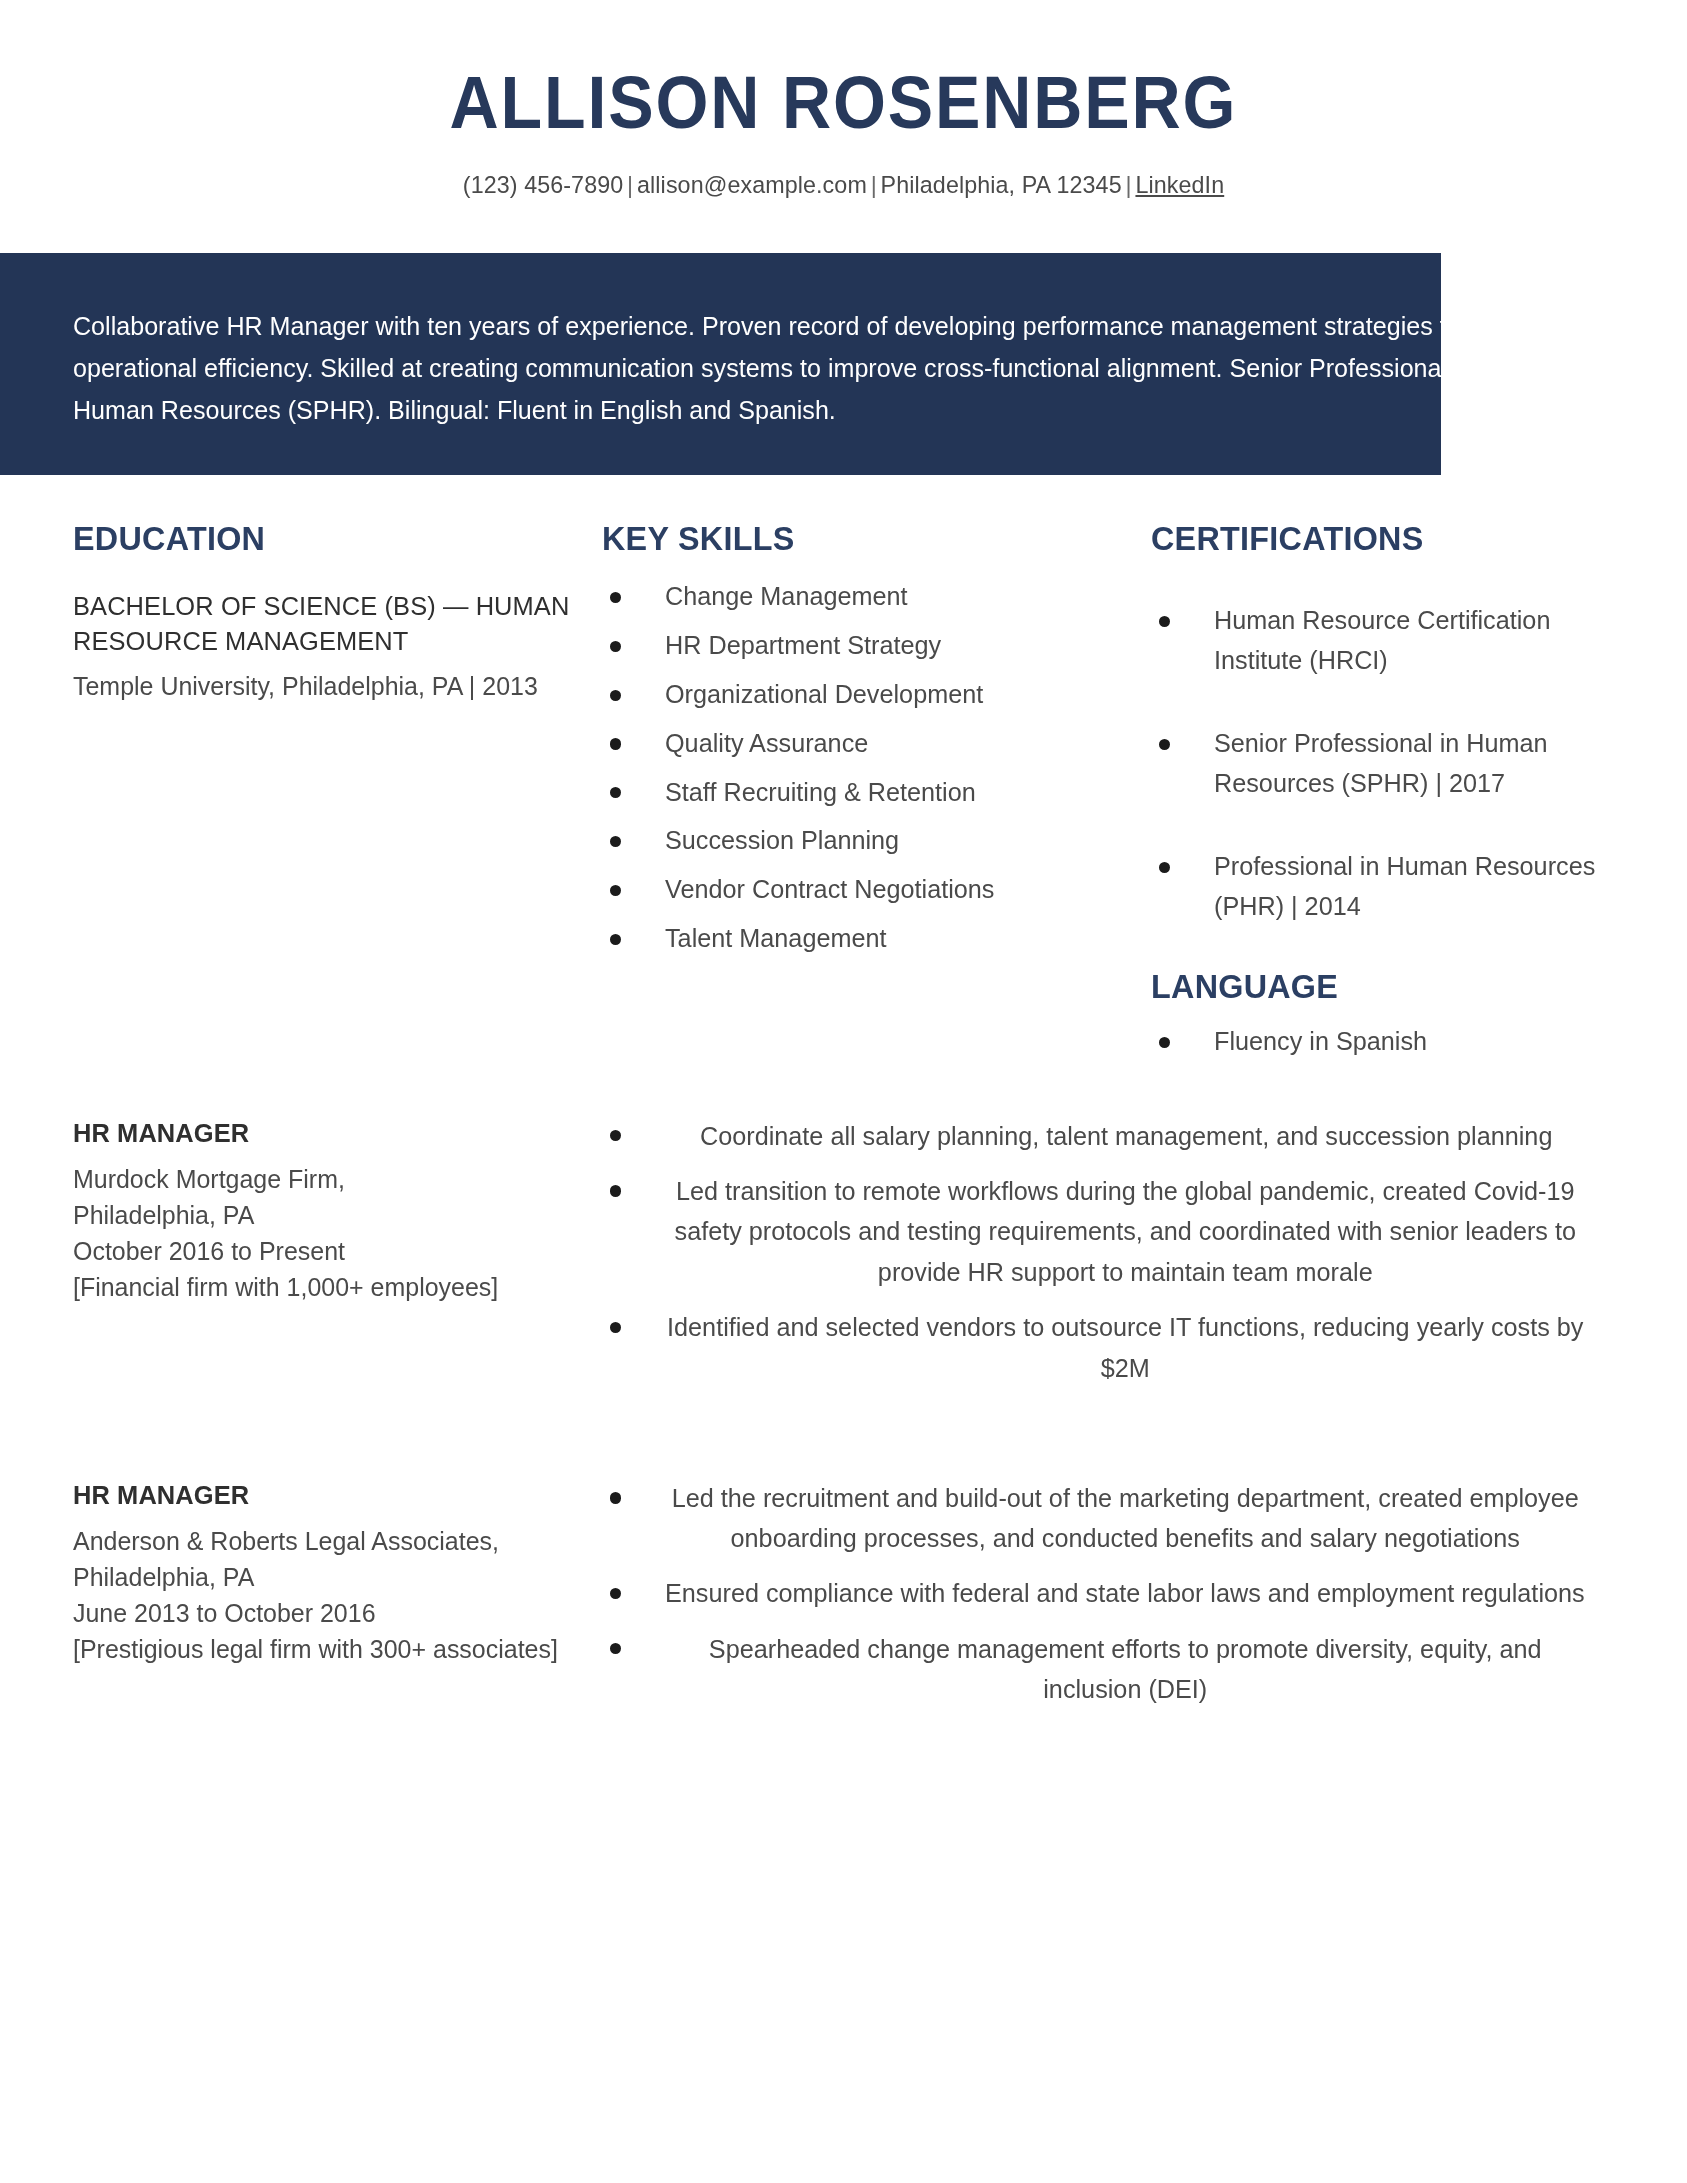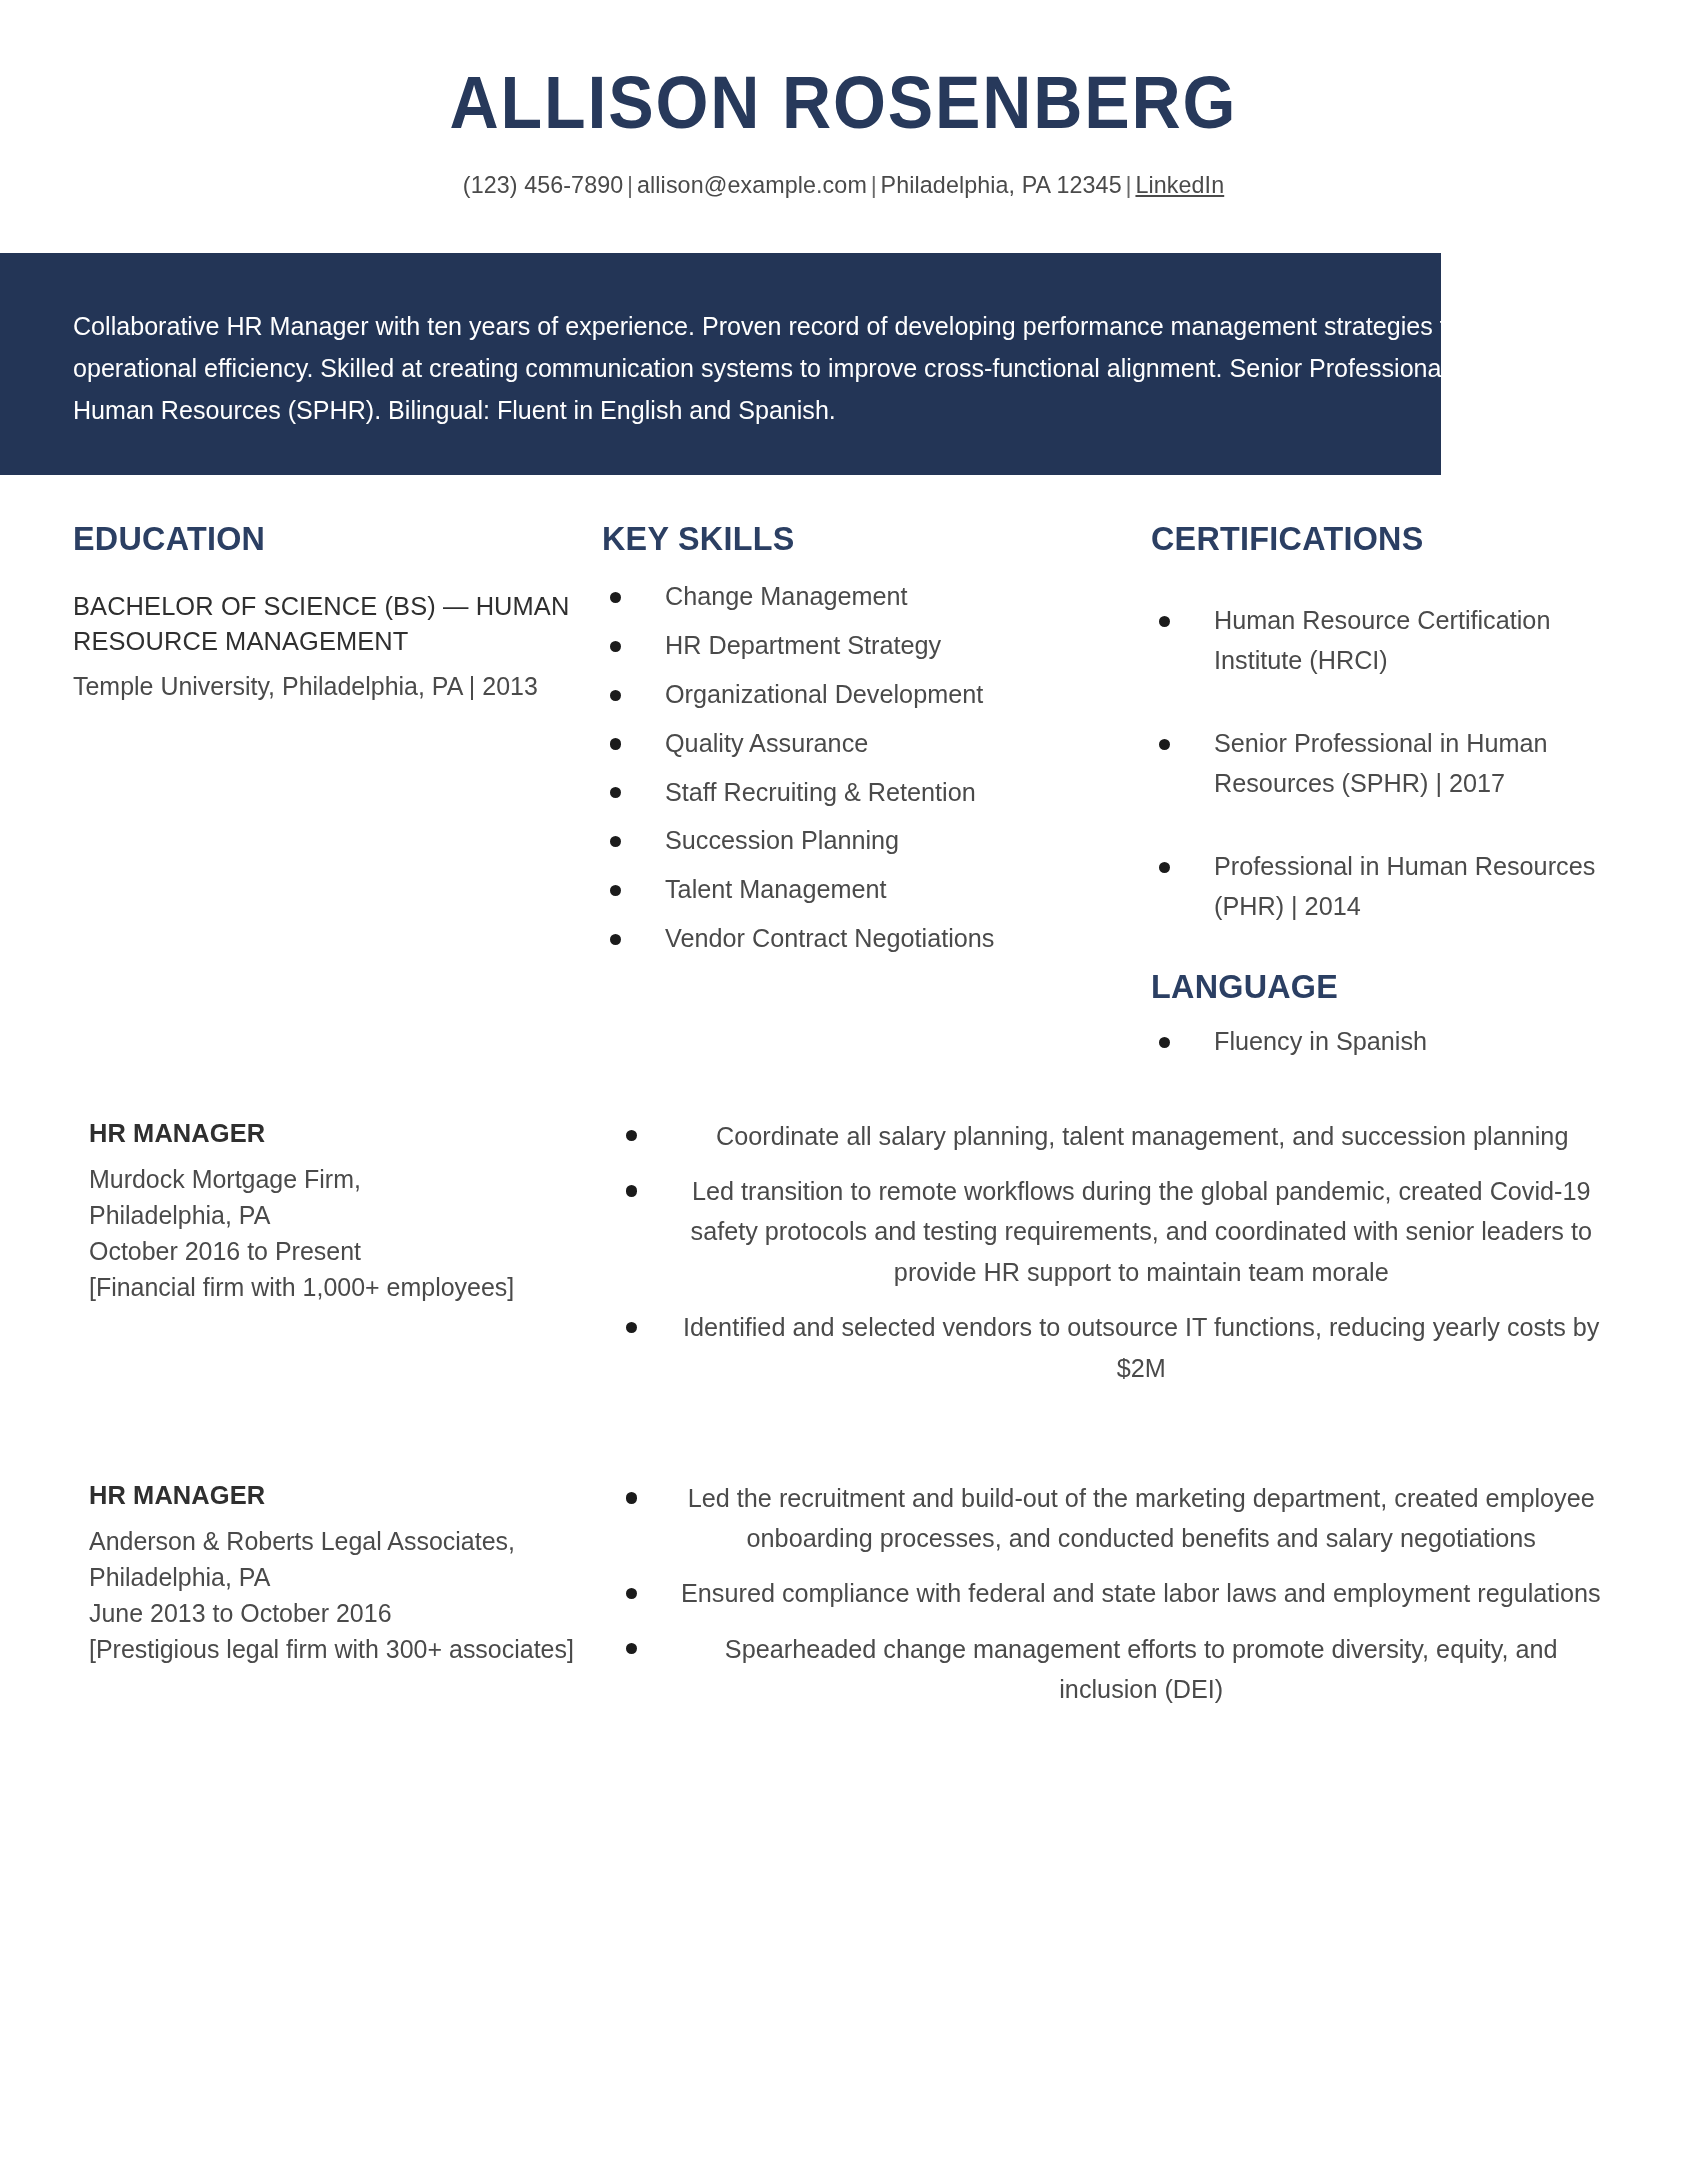--- a/index.html
+++ b/index.html
@@ -158,21 +158,20 @@
   
   .exp-head {
     padding: 0 73px;
   }
   h2.section.exp {
     padding-top: 4px;
     font-size: 34px;
   }
   .exp-rows {
     padding: 0 73px;
-    margin-left: 16px;
   }
   .exp-row {
     display: flex;
     margin-top: 37px;
   }
   .exp-left {
     width: 529px;
     flex: 0 0 529px;
     padding-top: 2.6px;
   }
@@ -235,22 +234,22 @@
 
       <div class="col-skill">
         <h2 class="section">KEY SKILLS</h2>
         <ul class="bullets tight">
           <li><span class="dot"></span><span class="txt">Change Management</span></li>
           <li><span class="dot"></span><span class="txt">HR Department Strategy</span></li>
           <li><span class="dot"></span><span class="txt">Organizational Development</span></li>
           <li><span class="dot"></span><span class="txt">Quality Assurance</span></li>
           <li><span class="dot"></span><span class="txt">Staff Recruiting &amp; Retention</span></li>
           <li><span class="dot"></span><span class="txt">Succession Planning</span></li>
+          <li><span class="dot"></span><span class="txt">Vendor Contract Negotiations</span></li>
           <li><span class="dot"></span><span class="txt">Talent Management</span></li>
-          <li><span class="dot"></span><span class="txt">Vendor Contract Negotiations</span></li>
         </ul>
       </div>
 
       <div class="col-cert">
         <div class="cert-block">
           <h2 class="section">CERTIFICATIONS</h2>
           <ul class="bullets wrapped">
             <li><span class="dot"></span><span class="txt">Human Resource Certification Institute (HRCI)</span></li>
             <li><span class="dot"></span><span class="txt">Senior Professional in Human Resources (SPHR) | 2017</span></li>
             <li><span class="dot"></span><span class="txt">Professional in Human Resources (PHR) | 2014</span></li>

